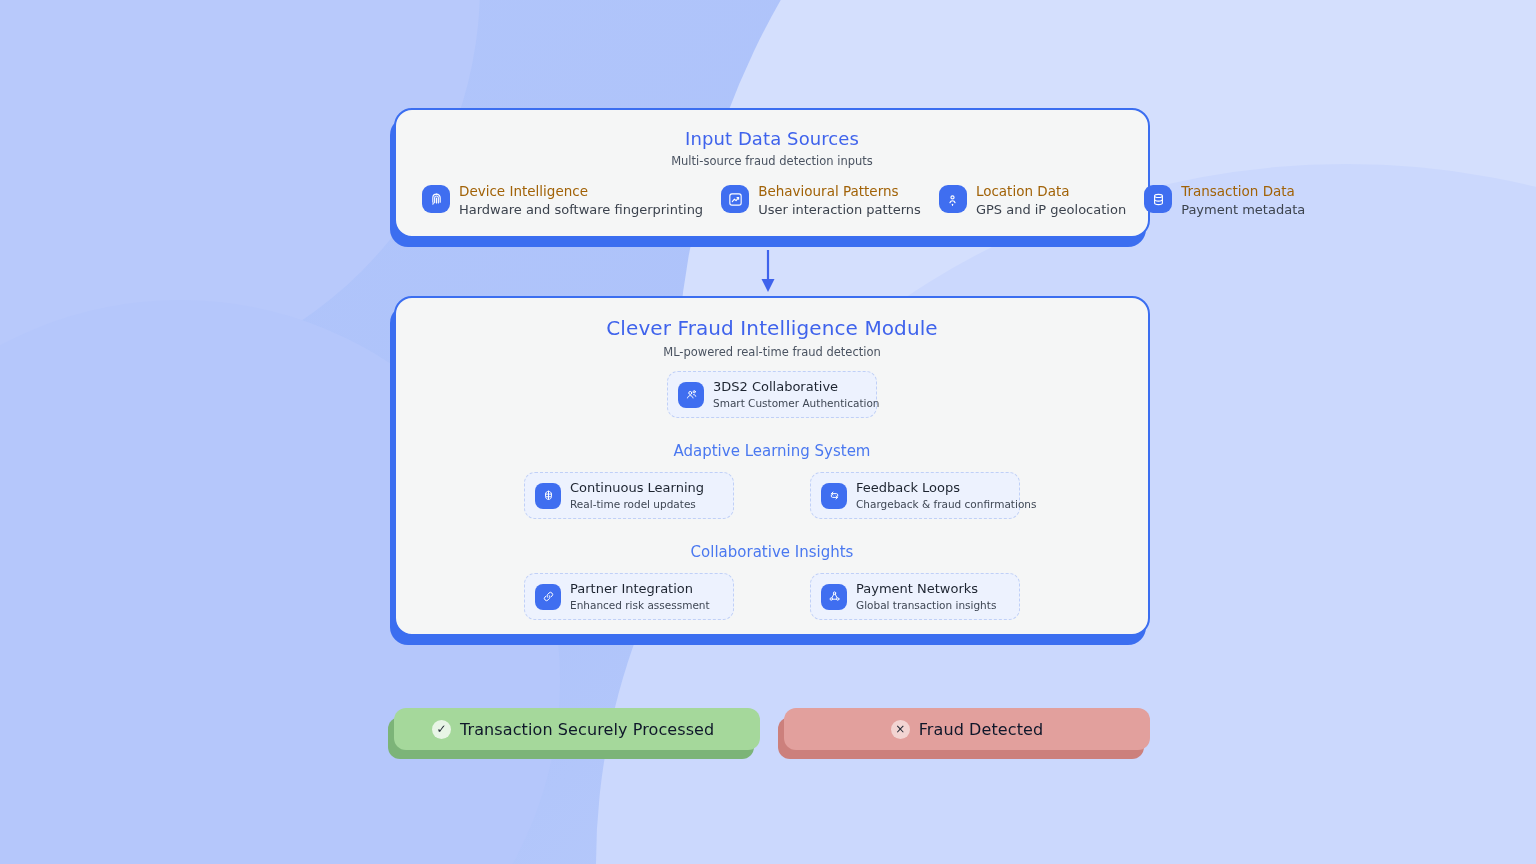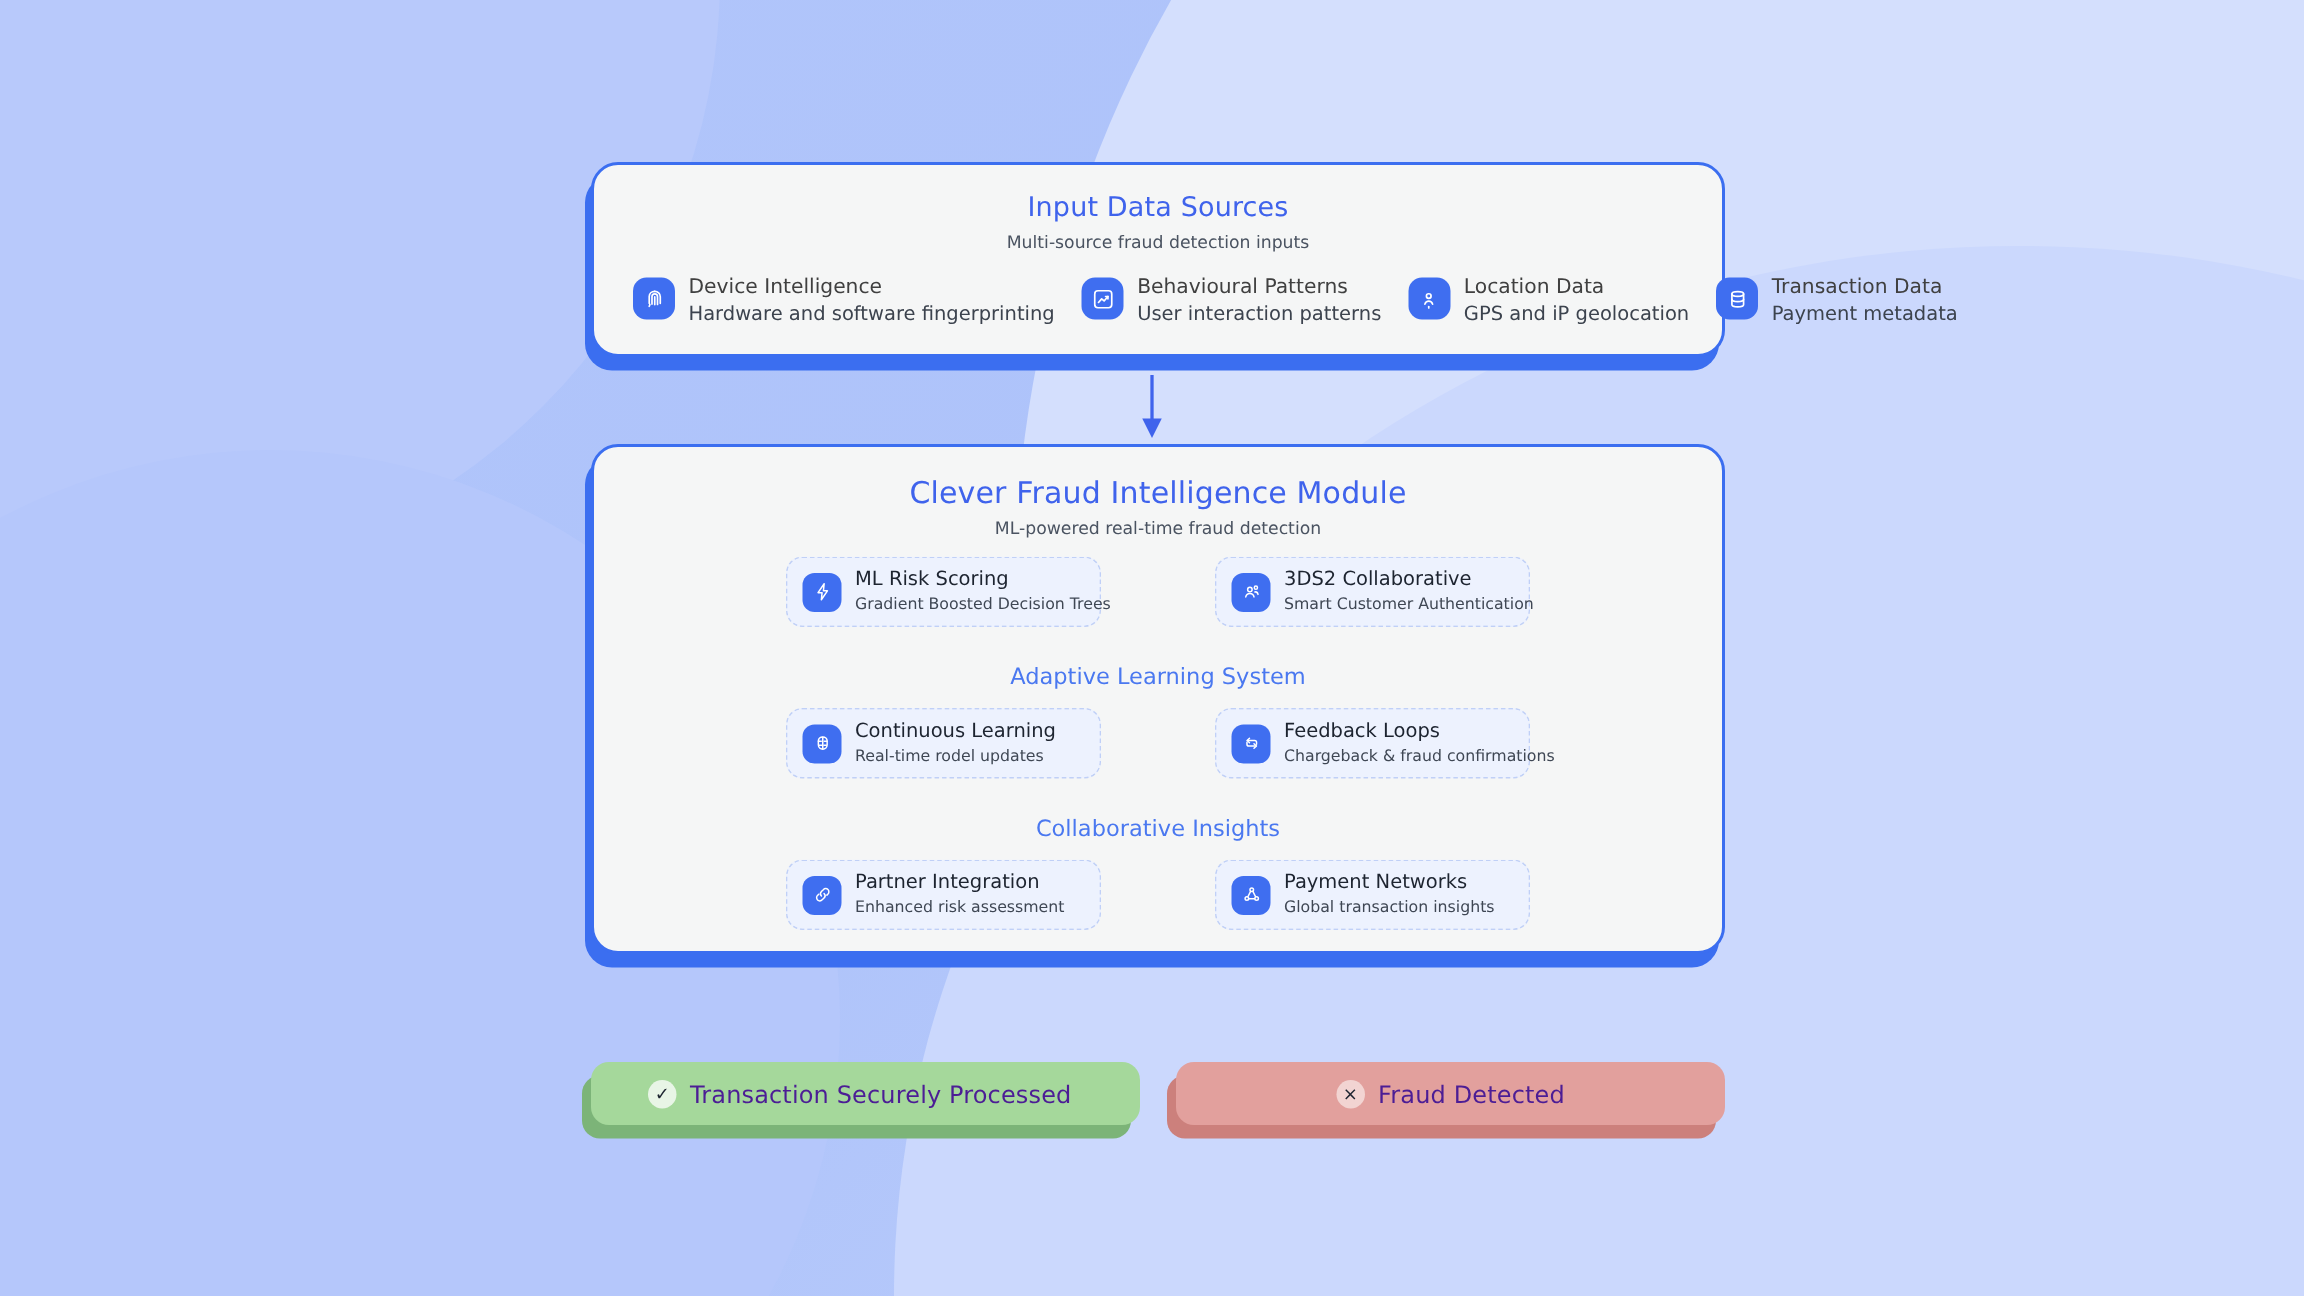--- a/index.html
+++ b/index.html
@@ -109,21 +109,21 @@
     padding: 0 26px;
     gap: 18px;
   }
   .source {
     display: flex;
     align-items: flex-start;
     gap: 9px;
   }
   .source-text { display: flex; flex-direction: column; }
   .source-title {
-    color: #404040;
+    color: #a16207;
     font-size: 13.5px;
     line-height: 15px;
     white-space: nowrap;
   }
   .source-sub {
     color: #3c434e;
     font-size: 13px;
     line-height: 16px;
     margin-top: 3px;
     white-space: nowrap;
@@ -222,21 +222,21 @@
     display: flex; align-items: center; justify-content: center;
     flex: 0 0 auto;
     margin-right: 9px;
     font-size: 12px;
     color: #1d2430;
   }
   #status-success .status-icon { background: #e8f5e6; }
   #status-fraud .status-icon { background: #f2d4d2; }
   .status-label {
     font-size: 16px;
-    color: #4c1d95;
+    color: #0f172a;
     letter-spacing: .1px;
   }
 </style>
 </head>
 <body>
 
 <div class="bg">
   <div class="bg-base"></div>
   <div class="bg-circle-1"></div>
   <div class="bg-circle-2"></div>
@@ -318,31 +318,20 @@
       <path d="M8 0 V30" stroke="#3f63ec" stroke-width="2.2" fill="none"></path>
       <path d="M8 42 L1.5 29 H14.5 Z" fill="#3f63ec"></path>
     </svg>
   </div>
 
   <section class="panel" id="panel-module">
     <h2 class="panel-title">Clever Fraud Intelligence Module</h2>
     <p class="panel-subtitle">ML-powered real-time fraud detection</p>
 
     <div class="card-row">
-      <div class="subcard">
-        <span class="tile">
-          <svg viewBox="0 0 24 24">
-            <path d="M13.5 3.5 7 13h4.3l-.8 7.5L17 11h-4.3z"></path>
-          </svg>
-        </span>
-        <span class="subcard-text">
-          <span class="subcard-title">ML Risk Scoring</span>
-          <span class="subcard-sub">Gradient Boosted Decision Trees</span>
-        </span>
-      </div>
 
       <div class="subcard">
         <span class="tile">
           <svg viewBox="0 0 24 24">
             <circle cx="10" cy="9.5" r="2.4"></circle>
             <path d="M5.6 17.5c.5-2.3 2.3-3.7 4.4-3.7s3.9 1.4 4.4 3.7"></path>
             <circle cx="16.4" cy="7.6" r="1.7"></circle>
             <path d="M15.3 12.2c1.7-.3 3 .8 3.4 2.6"></path>
           </svg>
         </span>

